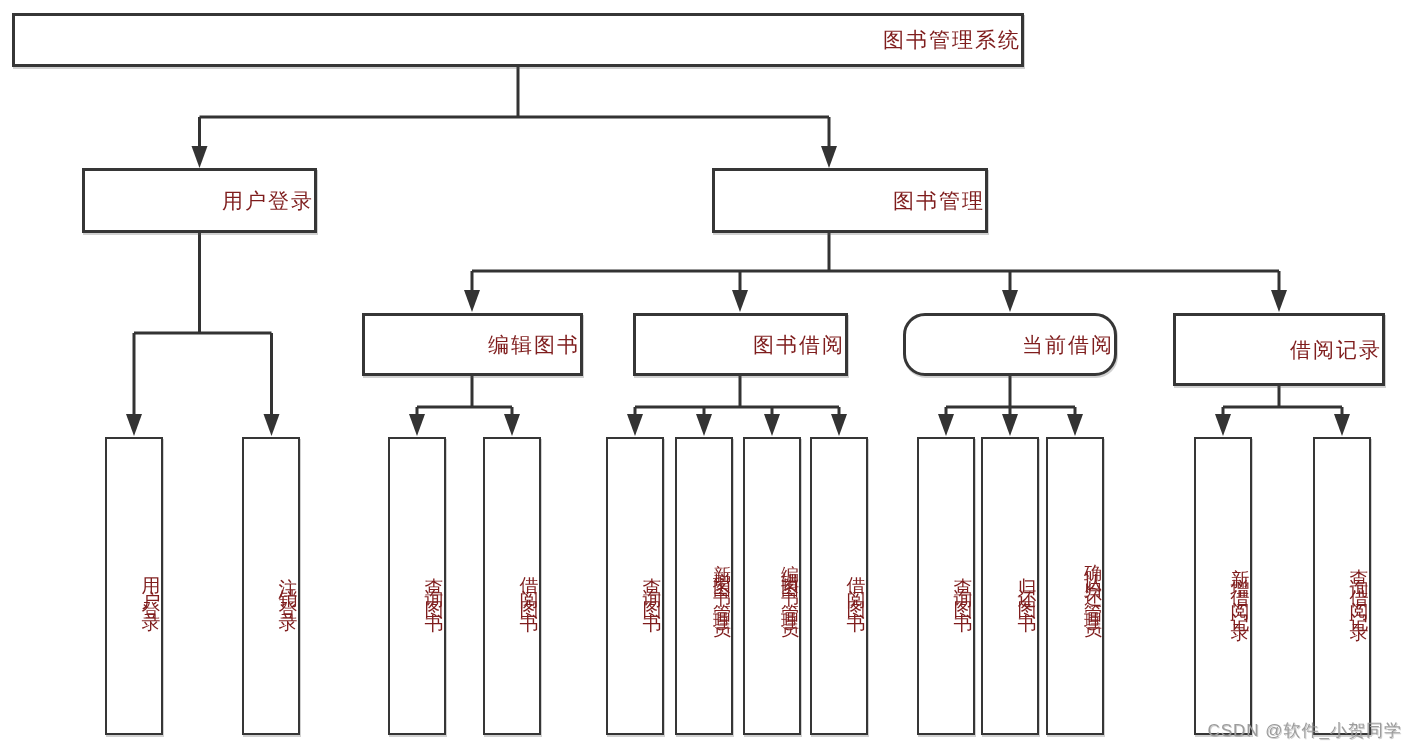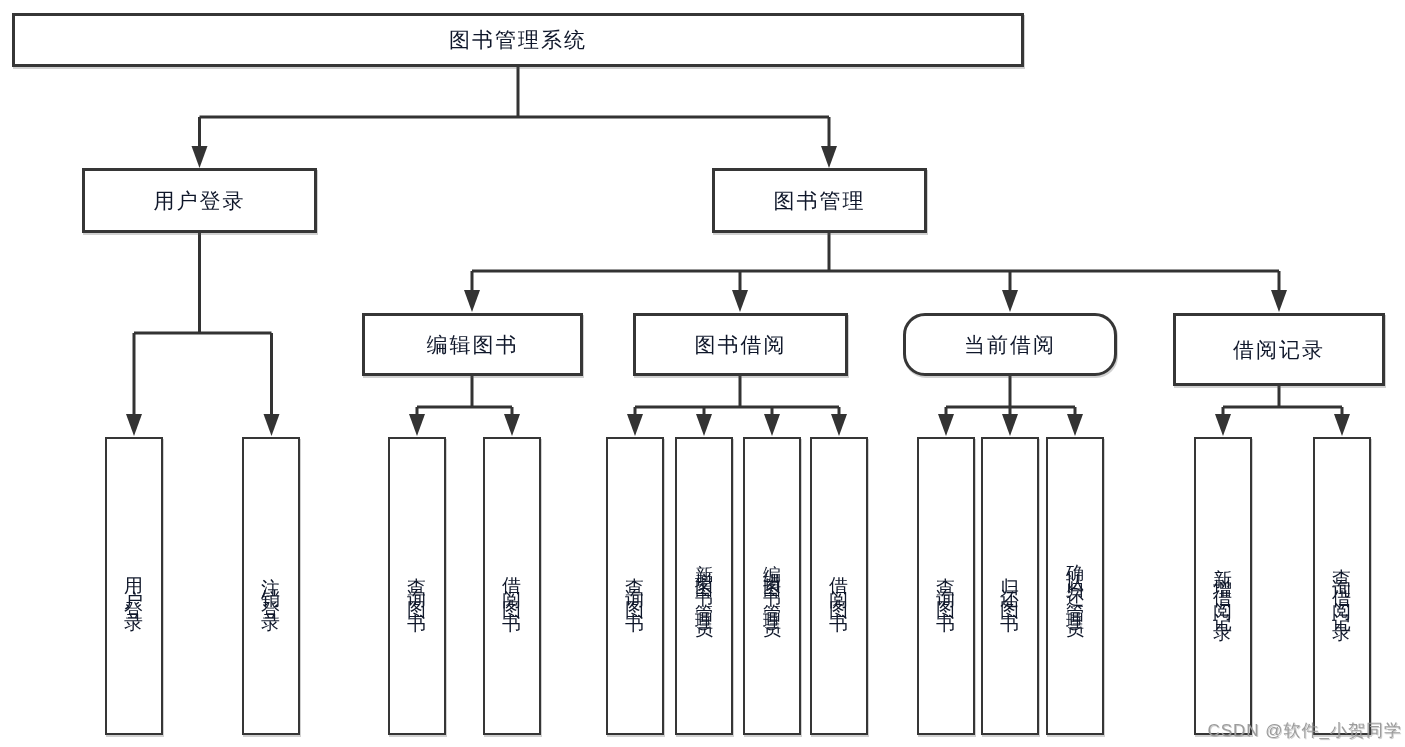--- a/index.html
+++ b/index.html
@@ -23,22 +23,22 @@
     height: 747px;
     pointer-events: none;
   }
   .node {
     position: absolute;
     background: #ffffff;
     border: 3px solid #363636;
     box-sizing: border-box;
     display: flex;
     align-items: center;
-    justify-content: center;
-    color: #0f172a;
+    justify-content: flex-end;
+    color: #7f1d1d;
     box-shadow: 1px 2px 0 rgba(90,90,90,0.28);
   }
   .node.root span,
   .node.lv span {
     font-size: 21px;
     letter-spacing: 2px;
     white-space: nowrap;
   }
   .node.leaf {
     border-width: 2px;
@@ -143,21 +143,21 @@
     </g>
   </svg>
 
   <div class="node root" style="left:12px; top:13px; width:1012px; height:54px;">
     <span>图书管理系统</span>
   </div>
 
   <div class="node lv" style="left:82px; top:168px; width:235px; height:65px;">
     <span>用户登录</span>
   </div>
-  <div class="node lv" style="left:712px; top:168px; width:215px; height:65px;">
+  <div class="node lv" style="left:712px; top:168px; width:276px; height:65px;">
     <span>图书管理</span>
   </div>
 
   <div class="node lv" style="left:362px; top:313px; width:221px; height:63px;">
     <span>编辑图书</span>
   </div>
   <div class="node lv" style="left:633px; top:313px; width:215px; height:63px;">
     <span>图书借阅</span>
   </div>
   <div class="node lv" style="left:903px; top:313px; width:214px; height:63px;border-radius:22px;">

